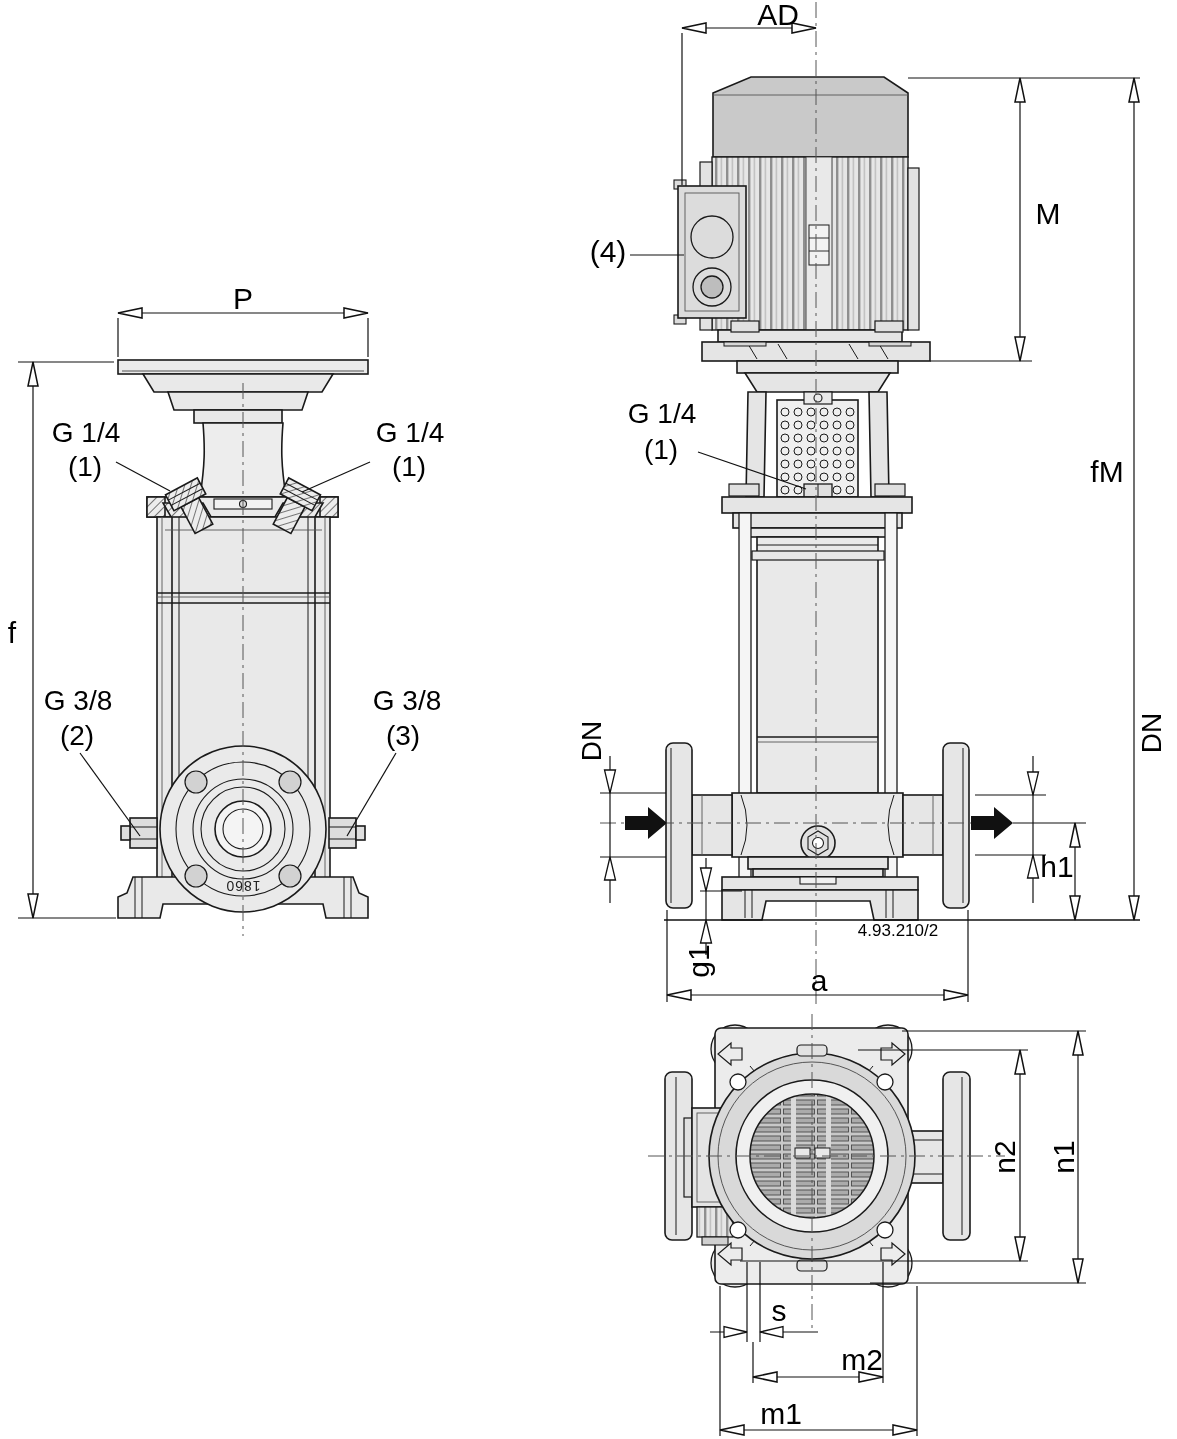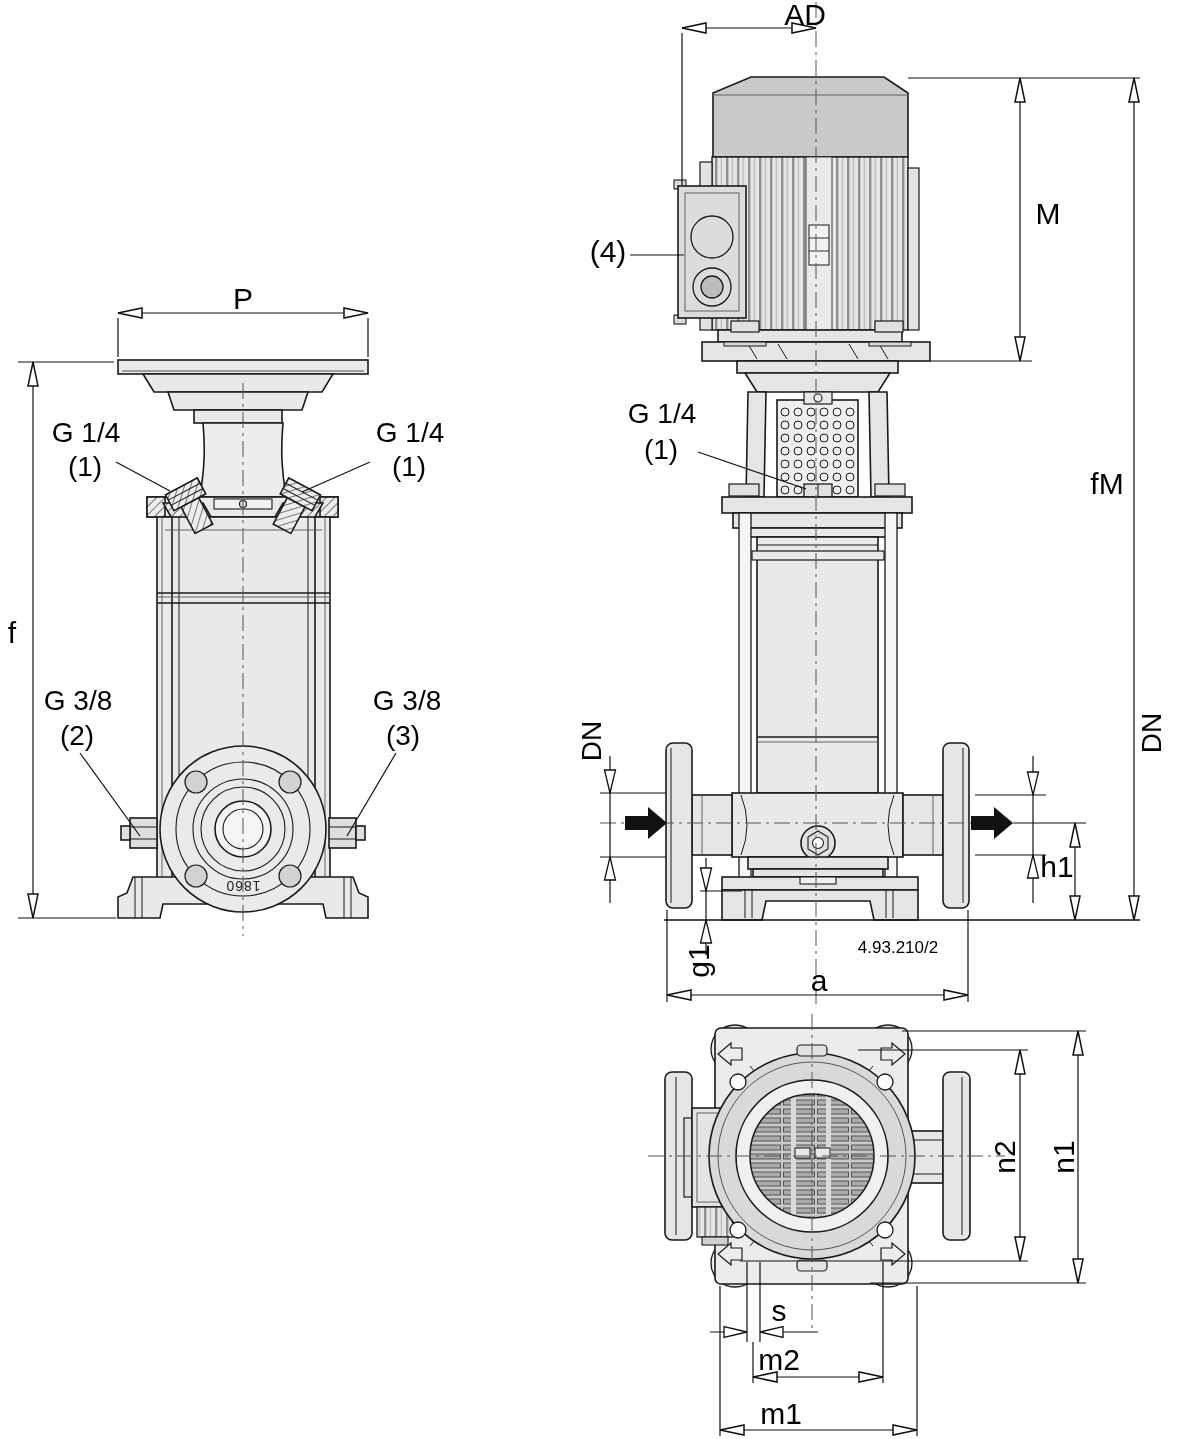--- a/index.html
+++ b/index.html
@@ -4,21 +4,21 @@
 <style>
   html,body{margin:0;padding:0;background:#ffffff;}
   .stage{position:relative;width:1177px;height:1439px;background:#fff;overflow:hidden;
          font-family:"Liberation Sans",sans-serif;}
   .stage svg{position:absolute;left:0;top:0;}
   .lbl{position:absolute;transform:translate(-50%,-50%);font-size:30px;color:#000;
        white-space:nowrap;line-height:1;}
   .lbl.sm{font-size:28px;}
   .lbl.rot{transform:translate(-50%,-50%) rotate(-90deg);}
   .lbl.rot180{transform:translate(-50%,-50%) rotate(180deg);}
-  .lbl.tiny{font-size:17px;margin-top:17px;}
+  .lbl.tiny{font-size:17px;}
   .lbl.cast{font-size:14px;color:#222;letter-spacing:1px;}
 </style>
 </head>
 <body>
 
 <div class="stage">
 
 <svg width="1177" height="1439" viewBox="0 0 1177 1439">
   <defs>
     <pattern id="hatch" width="6" height="6" patternUnits="userSpaceOnUse" patternTransform="rotate(45)">
@@ -394,32 +394,32 @@
 <div class="lbl sm" style="left:86px;top:433px">G 1/4</div>
 <div class="lbl sm" style="left:85px;top:467px">(1)</div>
 <div class="lbl sm" style="left:410px;top:433px">G 1/4</div>
 <div class="lbl sm" style="left:409px;top:467px">(1)</div>
 <div class="lbl sm" style="left:78px;top:701px">G 3/8</div>
 <div class="lbl sm" style="left:77px;top:736px">(2)</div>
 <div class="lbl sm" style="left:407px;top:701px">G 3/8</div>
 <div class="lbl sm" style="left:403px;top:736px">(3)</div>
 <div class="lbl cast rot180" style="left:243px;top:886px">1860</div>
 
-<div class="lbl" style="left:805px;top:15px">AD</div>
+<div class="lbl" style="left:778px;top:15px">AD</div>
 <div class="lbl" style="left:608px;top:252px">(4)</div>
 <div class="lbl" style="left:1048px;top:214px">M</div>
-<div class="lbl" style="left:1107px;top:484px">fM</div>
+<div class="lbl" style="left:1107px;top:472px">fM</div>
 <div class="lbl sm" style="left:662px;top:414px">G 1/4</div>
 <div class="lbl sm" style="left:661px;top:450px">(1)</div>
 <div class="lbl sm rot" style="left:592px;top:741px">DN</div>
 <div class="lbl sm rot" style="left:1152px;top:733px">DN</div>
 <div class="lbl" style="left:1057px;top:867px">h1</div>
 <div class="lbl rot" style="left:699px;top:961px">g1</div>
 <div class="lbl" style="left:819px;top:981px">a</div>
 <div class="lbl tiny" style="left:898px;top:930px">4.93.210/2</div>
 
 <div class="lbl rot" style="left:1005px;top:1157px">n2</div>
 <div class="lbl rot" style="left:1064px;top:1157px">n1</div>
 <div class="lbl" style="left:779px;top:1311px">s</div>
-<div class="lbl" style="left:779px;top:1360px">m2</div>
+<div class="lbl" style="left:862px;top:1360px">m2</div>
 <div class="lbl" style="left:781px;top:1414px">m1</div>
 
 </div>
 
 </body></html>

